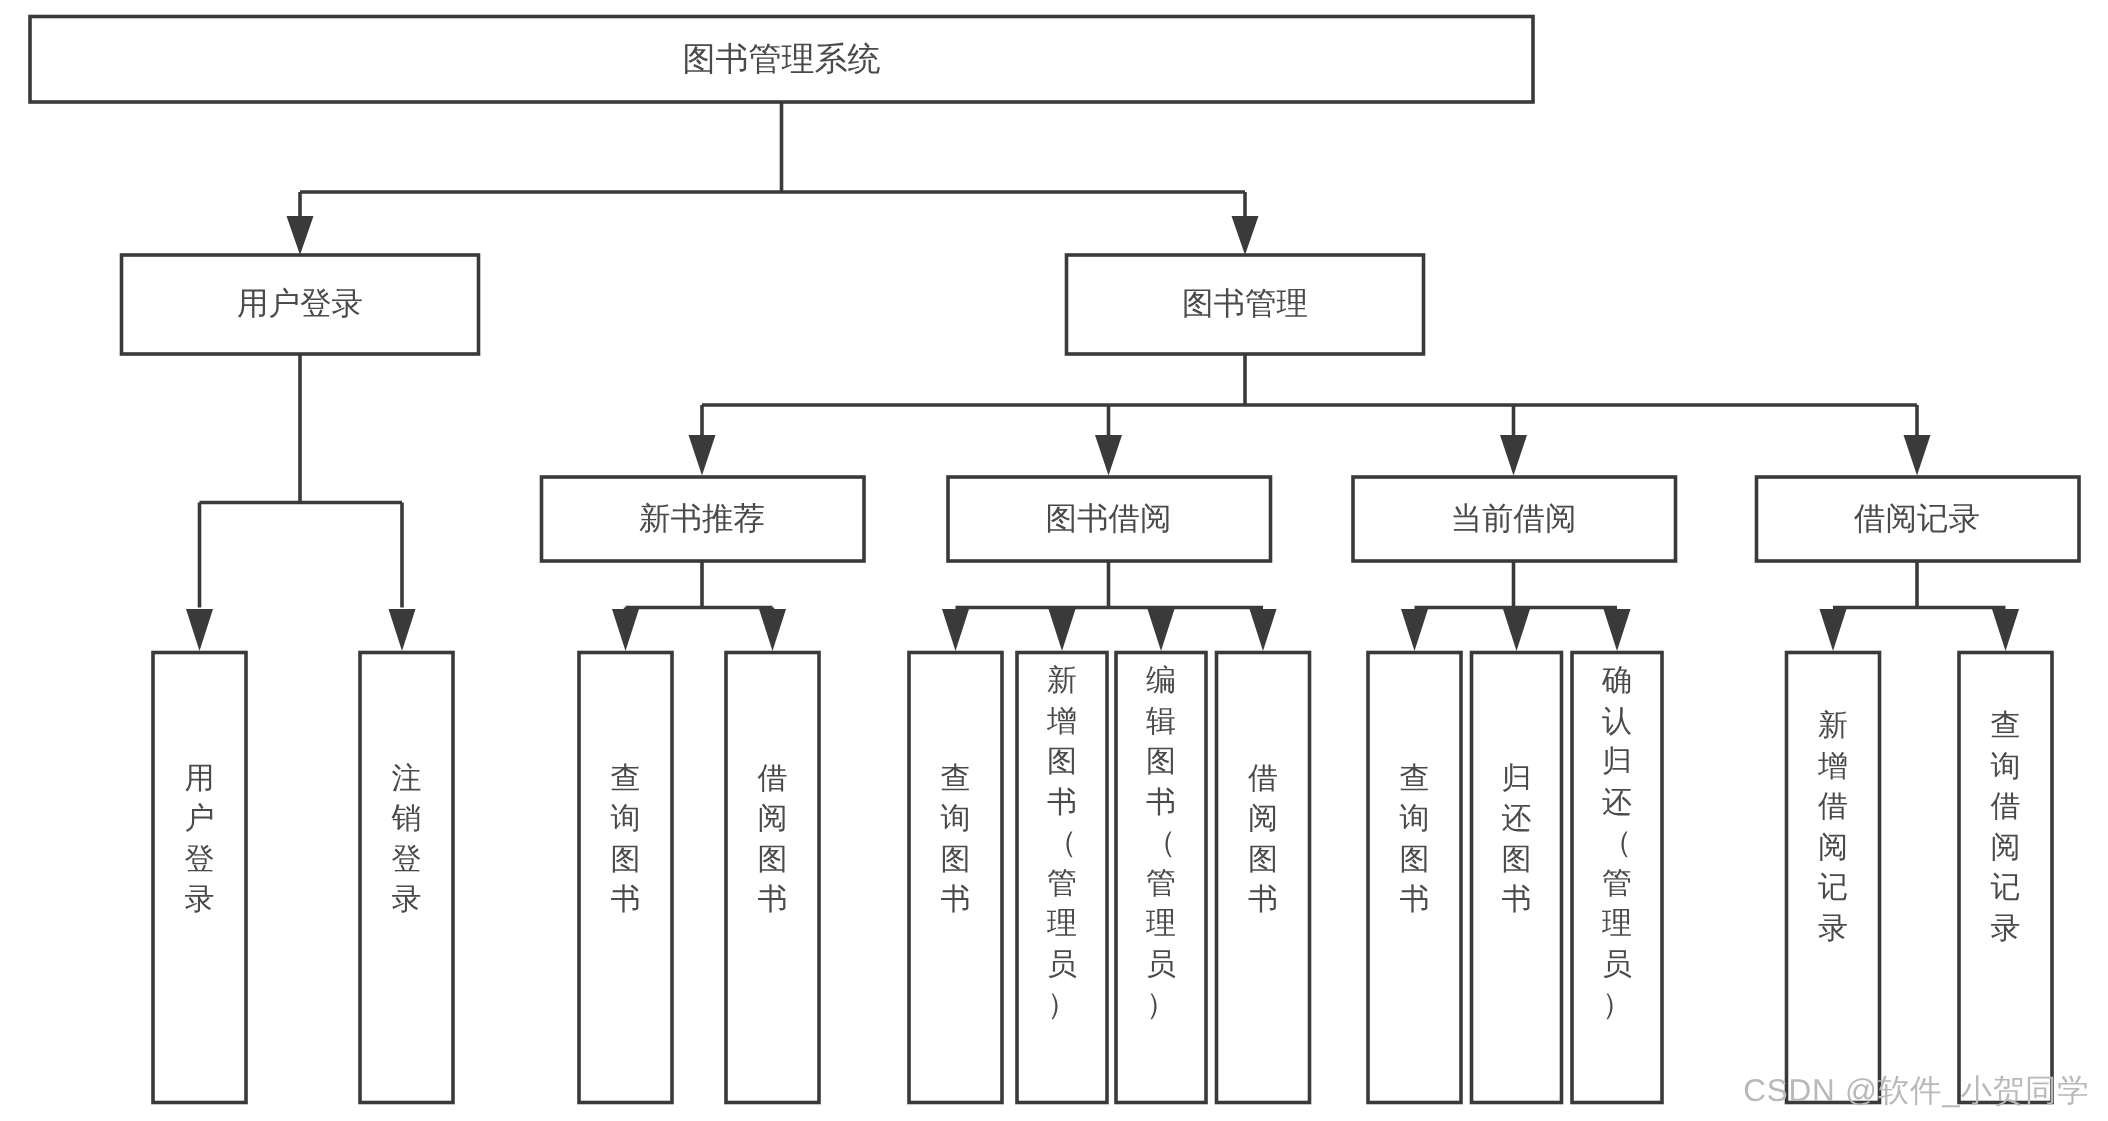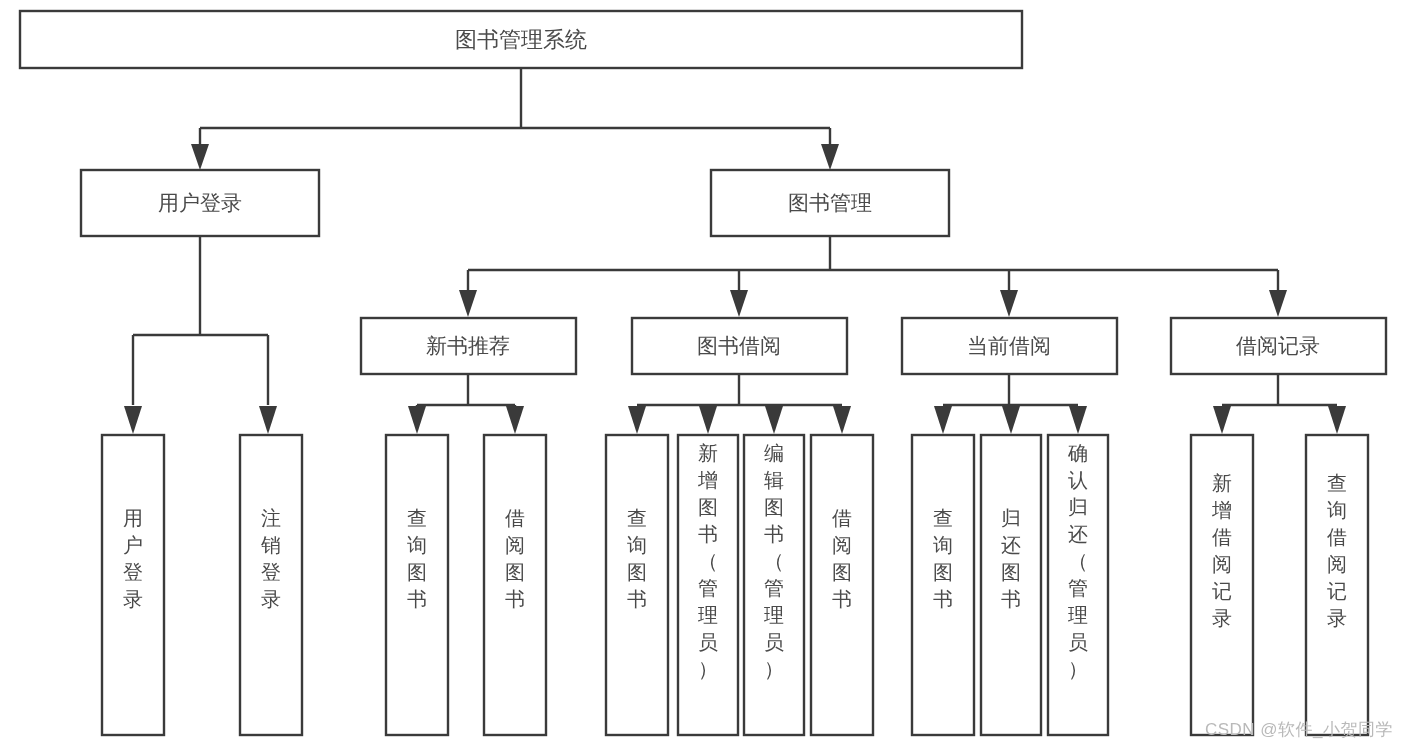--- a/index.html
+++ b/index.html
@@ -55,21 +55,21 @@
     fill: #4a4a4a;
     font-family: "Liberation Sans", "DejaVu Sans", sans-serif;
     font-size: 20px;
     text-anchor: middle;
   }
   .watermark {
     position: absolute;
     right: 12px;
     bottom: 6px;
     font-family: "Liberation Sans", "DejaVu Sans", sans-serif;
-    font-size: 17px;
+    font-size: 21px;
     color: #b9b9b9;
     letter-spacing: 0.5px;
     white-space: nowrap;
     user-select: none;
   }
 </style>
 </head>
 <body>
 
 <div id="diagram-root">

